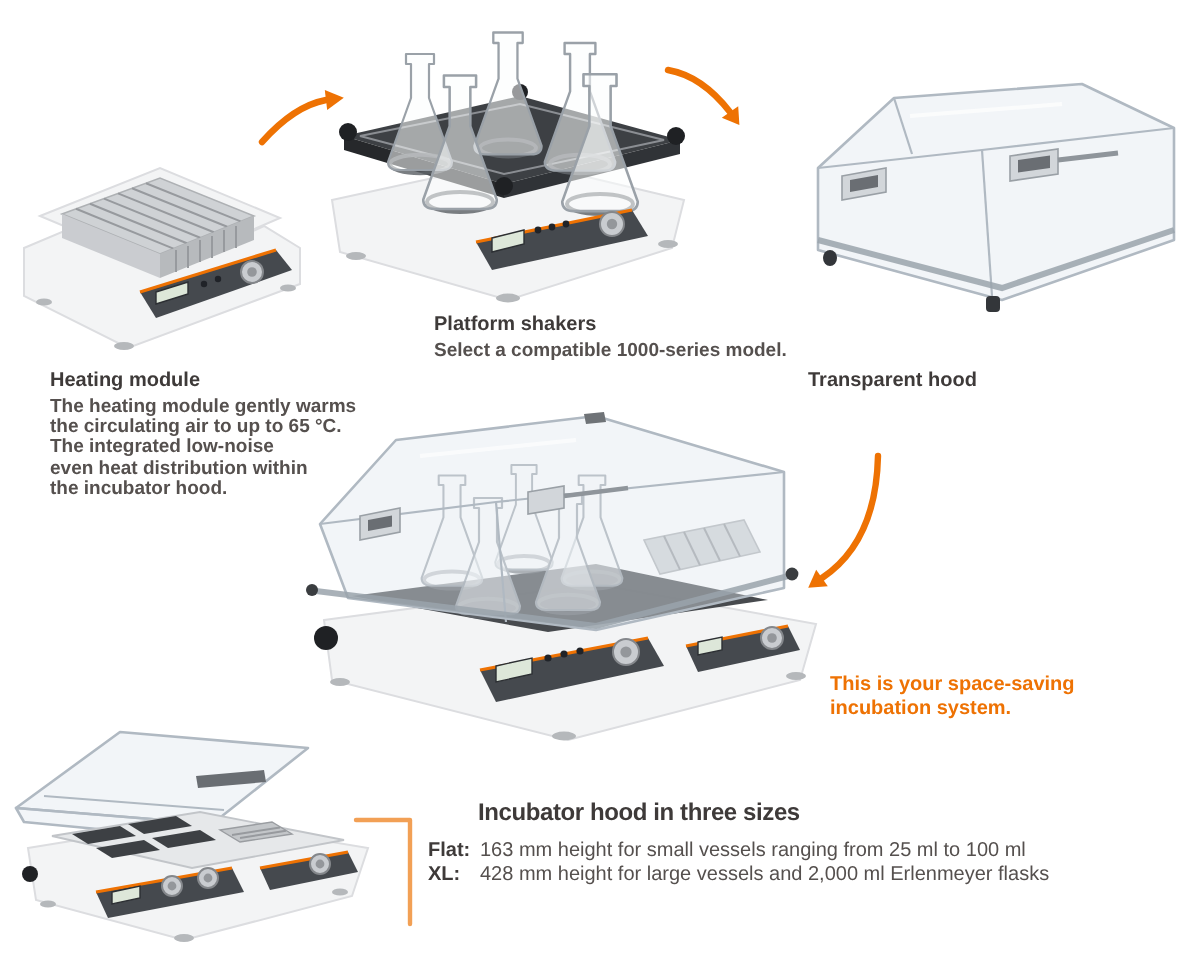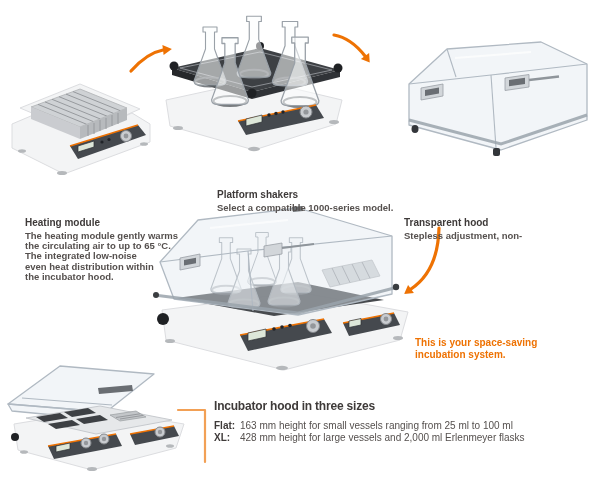--- a/index.html
+++ b/index.html
@@ -14,32 +14,32 @@
   #fig-shaker  { left:158px; top:0;     width:192px; height:158px; }
   #fig-hood    { left:393px; top:32px;  width:207px; height:137px; }
   #fig-system  { left:146px; top:198px; width:272px; height:177px; }
   #fig-open    { left:2px;   top:358px; width:194px; height:116px; }
 
   .overlay { position:absolute; left:0; top:0; width:600px; height:480px; pointer-events:none; }
   .arrow-stroke { stroke:var(--accent); stroke-width:3.2; fill:none; stroke-linecap:round; }
   .arrow-head { fill:var(--accent); }
   .bracket { stroke:#f2a055; stroke-width:2.2; fill:none; stroke-linecap:round; stroke-linejoin:round; }
 
-  .callout { position:absolute;margin-top:32px; }
+  .callout { position:absolute; }
   .callout h3 { font-size:10px; font-weight:700; color:var(--text); margin-bottom:2.5px; white-space:nowrap; }
   .callout p span { display:block; font-size:9.5px; line-height:10.4px; color:#55504e; white-space:nowrap;font-weight:bold; }
   #co-heating  { left:25px;  top:185px; }
   #co-platform { left:217px; top:157px; }
   #co-hood     { left:404px; top:185px; }
 
   .highlight { position:absolute; left:415px; top:337px; }
   .highlight span { display:block; font-size:10px; font-weight:700; color:var(--accent); line-height:11.5px; white-space:nowrap; }
 
   .sizes { position:absolute; left:214px; top:399px; width:382px; }
-  .sizes h2 { font-size:12px; font-weight:700; letter-spacing:-0.2px; color:var(--text); margin-bottom:7px; white-space:nowrap; }
+  .sizes h2 { font-size:12px; font-weight:700; letter-spacing:-0.2px; color:var(--text); margin-bottom:7px; white-space:nowrap;margin-left:25px; }
   .size-row { font-size:10px; line-height:11.6px; color:#55504e; white-space:nowrap; }
   .size-label { display:inline-block; width:26px; font-weight:700; color:var(--text); }
 
   
   .whitebody { fill:#f3f4f5; stroke:#dcdde0; stroke-width:1; }
   .glass { fill:rgba(223,231,238,0.42); stroke:#b0b9c2; stroke-width:1.3; stroke-linejoin:round; }
   .gline { stroke:#b0b9c2; stroke-width:1.1; fill:none; }
   .panel { fill:#45494e; }
   .stripe { stroke:var(--accent); stroke-width:1.6; fill:none; }
   .disp { fill:#dde7d9; stroke:#2c2f33; stroke-width:0.7; }
@@ -307,21 +307,20 @@
   <section class="callout" id="co-platform">
     <h3>Platform shakers</h3>
     <p>
       <span>Select a compatible 1000-series model.</span>
     </p>
   </section>
 
   <section class="callout" id="co-hood">
     <h3>Transparent hood</h3>
     <p>
-      <span>Stepless adjustment, non-</span>
     </p>
   </section>
 
   <p class="highlight">
     <span>This is your space-saving</span>
     <span>incubation system.</span>
   </p>
 
   <section class="sizes">
     <h2>Incubator hood in three sizes</h2>

